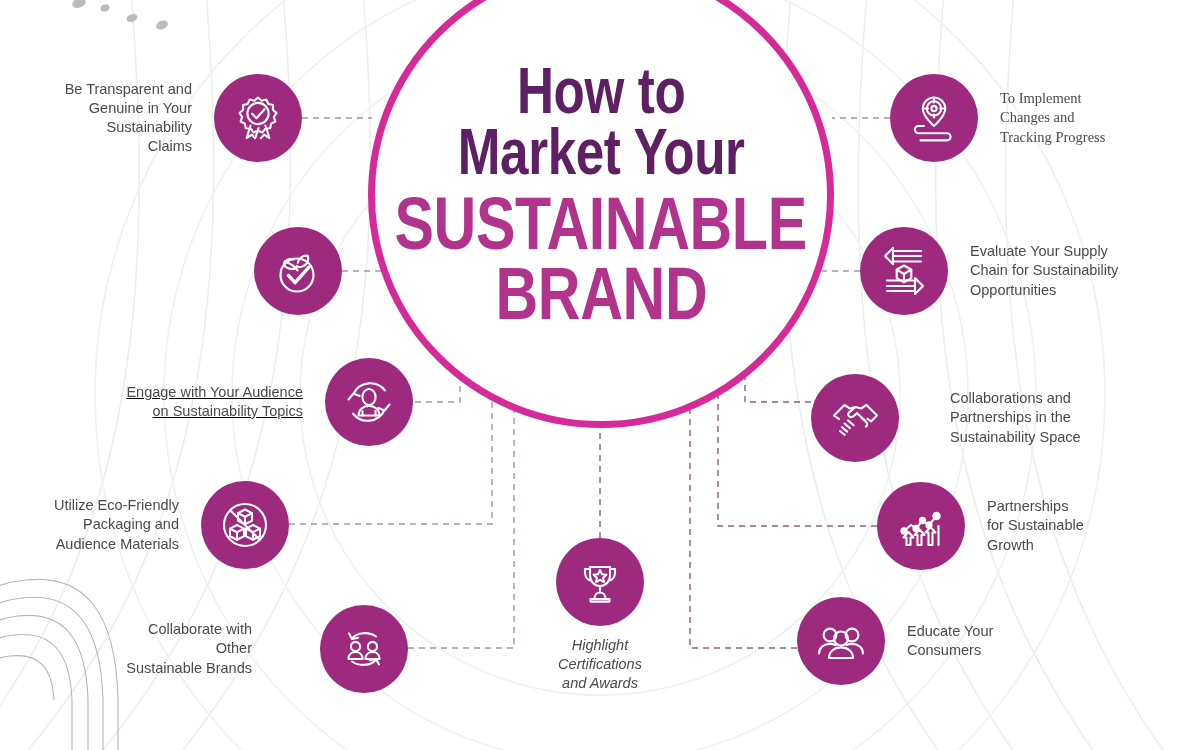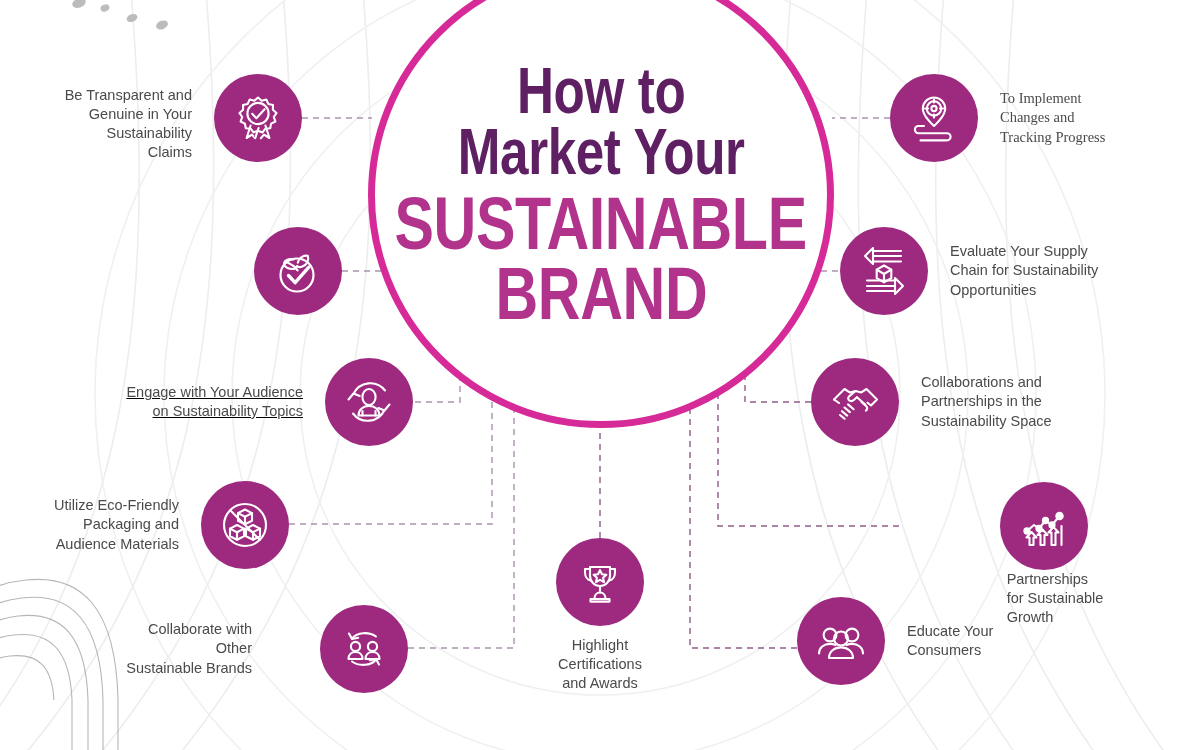--- a/index.html
+++ b/index.html
@@ -166,21 +166,21 @@
   </svg>
 
   <div class="hero-circle"></div>
   <div class="hero-title">
     <span class="ln l1">How to</span>
     <span class="ln l2">Market Your</span>
     <span class="ln l3">SUSTAINABLE</span>
     <span class="ln l4">BRAND</span>
   </div>
 
-  <div class="node left" style="left:20px; top:74px; width:282px; justify-content:flex-end;align-items:flex-end;">
+  <div class="node left" style="left:20px; top:74px; width:282px; justify-content:flex-end;">
     <div class="bubble">
       <svg width="52" height="52" viewBox="0 0 52 52" fill="none" stroke="#fff" stroke-width="2.1" stroke-linecap="round" stroke-linejoin="round">
         <path d="M26 5.5 l3.6 3.2 4.7-1.2 2 4.4 4.7 1.1 -0.1 4.8 3.6 3.2 -2.7 4 1.6 4.5 -4.3 2.1 -0.9 4.7 -4.8 0.3 -2.9 3.8 -4.5-1.7 -4.5 1.7 -2.9-3.8 -4.8-0.3 -0.9-4.7 -4.3-2.1 1.6-4.5 -2.7-4 3.6-3.2 -0.1-4.8 4.7-1.1 2-4.4 4.7 1.2 z"></path>
         <circle cx="26" cy="21.5" r="10.6"></circle>
         <path d="M20.2 21.8 l4.2 4.4 8.2-9"></path>
         <path d="M18.6 33.5 L14.6 46 l5.4-3.4 3.2 3.6 3.4-10.2"></path>
         <path d="M33.4 33.5 L37.4 46 l-5.4-3.4 -3.2 3.6"></path>
       </svg>
     </div>
     <div class="label">Be Transparent and
@@ -247,21 +247,21 @@
         <circle cx="19.5" cy="25.5" r="4.6"></circle>
         <path d="M12.5 38 c0-4.4 3.2-7 7-7 3.8 0 7 2.6 7 7 z"></path>
         <circle cx="36.5" cy="25.5" r="4.6"></circle>
         <path d="M29.5 38 c0-4.4 3.2-7 7-7 3.8 0 7 2.6 7 7 z"></path>
       </svg>
     </div>
     <div class="label">Collaborate with Other
 Sustainable Brands</div>
   </div>
 
-  <div class="node below" style="left:515px; top:538px; width:170px;">
+  <div class="node below" style="left:515px; top:538px; width:170px;font-style:italic;">
     <div class="bubble">
       <svg width="52" height="52" viewBox="0 0 52 52" fill="none" stroke="#fff" stroke-width="2.1" stroke-linecap="round" stroke-linejoin="round">
         <path d="M16 11 h20 v8.5 c0 6.2-4.5 10.5-10 10.5 -5.5 0-10-4.3-10-10.5 z"></path>
         <path d="M16 13 h-5 v3.5 c0 4.4 2.6 7.4 5.6 8.1"></path>
         <path d="M36 13 h5 v3.5 c0 4.4-2.6 7.4-5.6 8.1"></path>
         <path d="M26 30 v6.5"></path>
         <path d="M20.5 43 c0-4 2.4-6.5 5.5-6.5 3.1 0 5.5 2.5 5.5 6.5 z"></path>
         <path d="M16.5 43 h19 v2.6 h-19 z"></path>
         <path d="M26 14.2 l2 4 4.4 0.5 -3.3 3 0.9 4.3 -4-2.2 -4 2.2 0.9-4.3 -3.3-3 4.4-0.5 z"></path>
       </svg>
@@ -279,53 +279,53 @@
         <circle cx="27" cy="17.5" r="2.6"></circle>
         <path d="M27 8.4 v3.1 M27 23.5 v3.1 M18 17.5 h3.1 M32.9 17.5 h3.1"></path>
         <path d="M17 35 h-5.5 a3.6 3.6 0 0 0 0 7.2 H40 a3.6 3.6 0 0 1 0 7.2 H13.5"></path>
       </svg>
     </div>
     <div class="label">To Implement
 Changes and
 Tracking Progress</div>
   </div>
 
-  <div class="node right" style="left:840px; top:227px; width:330px;">
+  <div class="node right" style="left:860px; top:227px; width:330px;">
     <div class="bubble">
       <svg width="54" height="54" viewBox="0 0 54 54" fill="none" stroke="#fff" stroke-width="2.1" stroke-linecap="round" stroke-linejoin="round">
         <path d="M44 12 H16 M16 12 l0 0 M44 17.5 H16 M44 7 H16"></path>
         <path d="M16 4 L8 12 l8 8 z"></path>
         <path d="M10 42 h28 M10 36.5 h28 M10 47 h28"></path>
         <path d="M38 34 l8 8 -8 8 z"></path>
         <path d="M27 21.5 l7.3 4.2 v8.4 L27 38.3 19.7 34.1 v-8.4 z"></path>
         <path d="M27 30 l7.3-4.3 M27 30 l-7.3-4.3 M27 30 v8.3"></path>
       </svg>
     </div>
     <div class="label">Evaluate Your Supply
 Chain for Sustainability
 Opportunities</div>
   </div>
 
-  <div class="node right" style="left:811px; top:358px; width:340px;">
+  <div class="node right" style="left:811px; top:374px; width:340px;gap:29px;">
     <div class="bubble">
       <svg width="54" height="54" viewBox="0 0 54 54" fill="none" stroke="#fff" stroke-width="2.1" stroke-linecap="round" stroke-linejoin="round">
         <path d="M6 24.5 L16.5 14 l5.2 3.4 5.8-1.4 5.8 1.4 5.2-3.4 L49 24.5 l-6 6 -3.5-2.8"></path>
         <path d="M27.5 16 l-6.4 5.4 c-1.4 1.2-1.2 3.2 0.4 4.2 1.4 0.9 3.1 0.6 4.3-0.5 l3.1-2.8"></path>
         <path d="M29 22.3 l8.2 7.2"></path>
         <path d="M16.5 32.5 l5.4 4.6 M14 36.2 l5.2 4.4 M12 40 l4.6 3.8 M20 29.4 l5.6 4.8"></path>
         <path d="M33.5 27 l4.6 4 c1.5 1.3 1.4 3.4-0.2 4.6"></path>
         <path d="M11 28 l-5 -3.5"></path>
       </svg>
     </div>
     <div class="label">Collaborations and
 Partnerships in the
 Sustainability Space</div>
   </div>
 
-  <div class="node right" style="left:899px; top:482px; width:290px;flex-direction:column;">
+  <div class="node right" style="left:877px; top:482px; width:290px;">
     <div class="bubble">
       <svg width="56" height="56" viewBox="0 0 56 56" fill="none" stroke="#fff" stroke-width="2.1" stroke-linecap="round" stroke-linejoin="round">
         <path d="M11 33 l7-6 5 3.5 6.5-8 6.5 4.5 7.5-9"></path>
         <circle cx="11" cy="33" r="2.6" fill="#fff"></circle>
         <circle cx="23" cy="30.5" r="2.6" fill="#fff"></circle>
         <circle cx="29.5" cy="22.5" r="2.6" fill="#fff"></circle>
         <circle cx="36" cy="27" r="2.6" fill="#fff"></circle>
         <circle cx="43.5" cy="18" r="3.2" fill="#fff"></circle>
         <path d="M13.5 47 v-7.5 h-3 l5-5.5 5 5.5 h-3 V47 z"></path>
         <path d="M24.5 47 v-10 h-3 l5-5.5 5 5.5 h-3 V47 z"></path>

